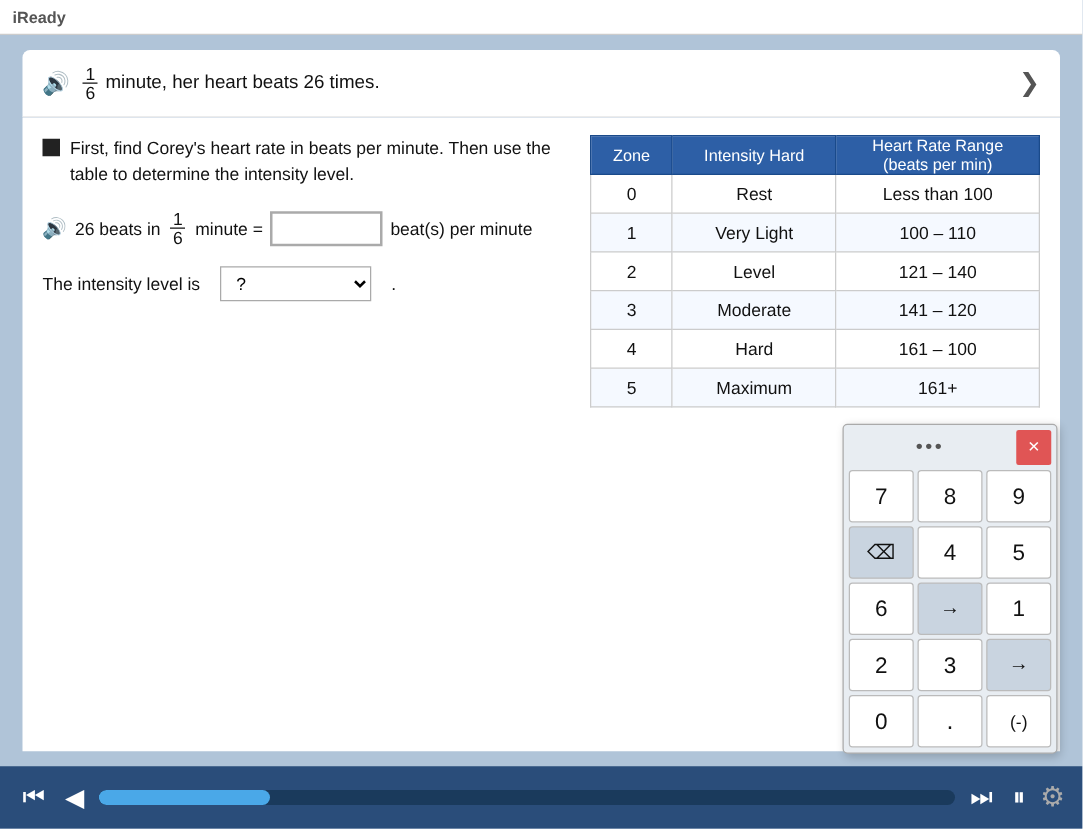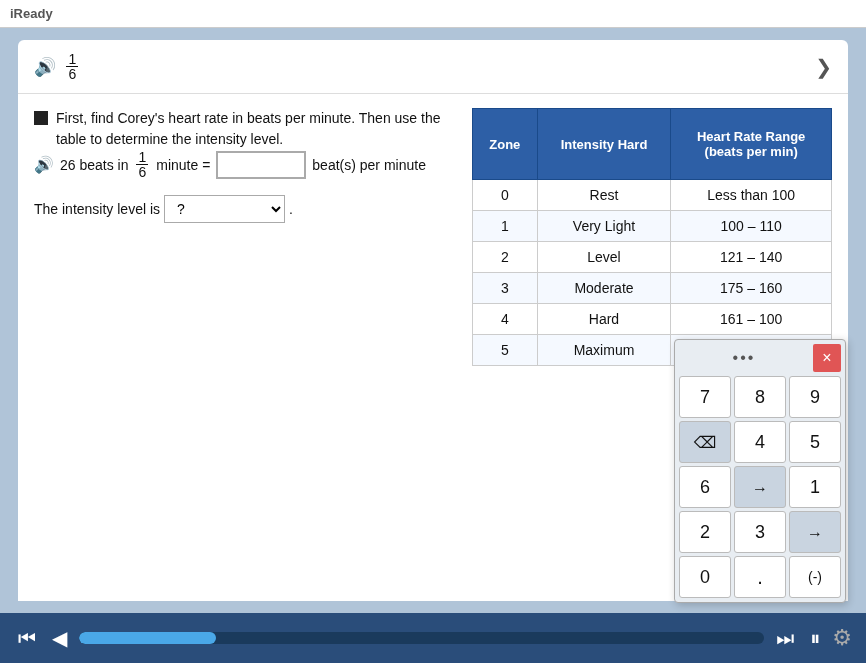--- a/index.html
+++ b/index.html
@@ -95,20 +95,21 @@
 
     
     .left-panel {
       flex: 1;
       padding-right: 20px;
     }
     .bullet-point {
       display: flex;
       align-items: flex-start;
       gap: 8px;
+      margin-bottom: 18px;
     }
     .bullet-square {
       width: 14px;
       height: 14px;
       background: #222;
       flex-shrink: 0;
       margin-top: 3px;
     }
     .bullet-text {
       font-size: 14px;
@@ -140,21 +141,21 @@
       width: 100%;
       height: 100%;
       font-size: 14px;
       padding: 2px 4px;
       background: transparent;
     }
 
     .dropdown-row {
       display: flex;
       align-items: center;
-      gap: 4px;
+      gap: 16px;
       font-size: 14px;
       color: #111;
     }
     .intensity-dropdown {
       border: 1px solid #aaa;
       padding: 4px 8px;
       font-size: 14px;
       background: #fff;
       cursor: pointer;
       min-width: 100px;
@@ -166,24 +167,24 @@
       width: 360px;
     }
     .heart-table {
       border-collapse: collapse;
       width: 100%;
       font-size: 14px;
     }
     .heart-table th {
       background: #2d5fa6;
       color: #fff;
-      padding: 20px 10px;
+      padding: 0 10px;
       text-align: center;
       border: 1px solid #1a4a8a;
-      font-weight: bold;
+      font-weight: normal;
       font-size: 13px;
     }
     .heart-table td {
       padding: 7px 10px;
       border: 1px solid #ccc;
       text-align: center;
       background: #fff;
       font-size: 14px;
       color: #111;
     }
@@ -313,20 +314,21 @@
 
 <div class="main">
 
   <div class="question-header">
     <span class="speaker-icon">🔊</span>
     <div class="question-text">
       <span class="fraction">
         <span class="fraction-num">1</span>
         <span class="fraction-den">6</span>
       </span>
+      <span>minute, her heart beats 26 times.</span>
     </div>
     <button class="chevron-btn">❯</button>
   </div>
 
   <div class="content-body">
 
     <div class="left-panel">
 
       <div class="bullet-point">
         <div class="bullet-square"></div>
@@ -384,21 +386,21 @@
               <td>100 – 110</td>
             </tr>
             <tr>
               <td>2</td>
               <td>Level</td>
               <td>121 – 140</td>
             </tr>
             <tr>
               <td>3</td>
               <td>Moderate</td>
-              <td>175 – 160</td>
+              <td>141 – 120</td>
             </tr>
             <tr>
               <td>4</td>
               <td>Hard</td>
               <td>161 – 100</td>
             </tr>
             <tr>
               <td>5</td>
               <td>Maximum</td>
               <td>161+</td>

